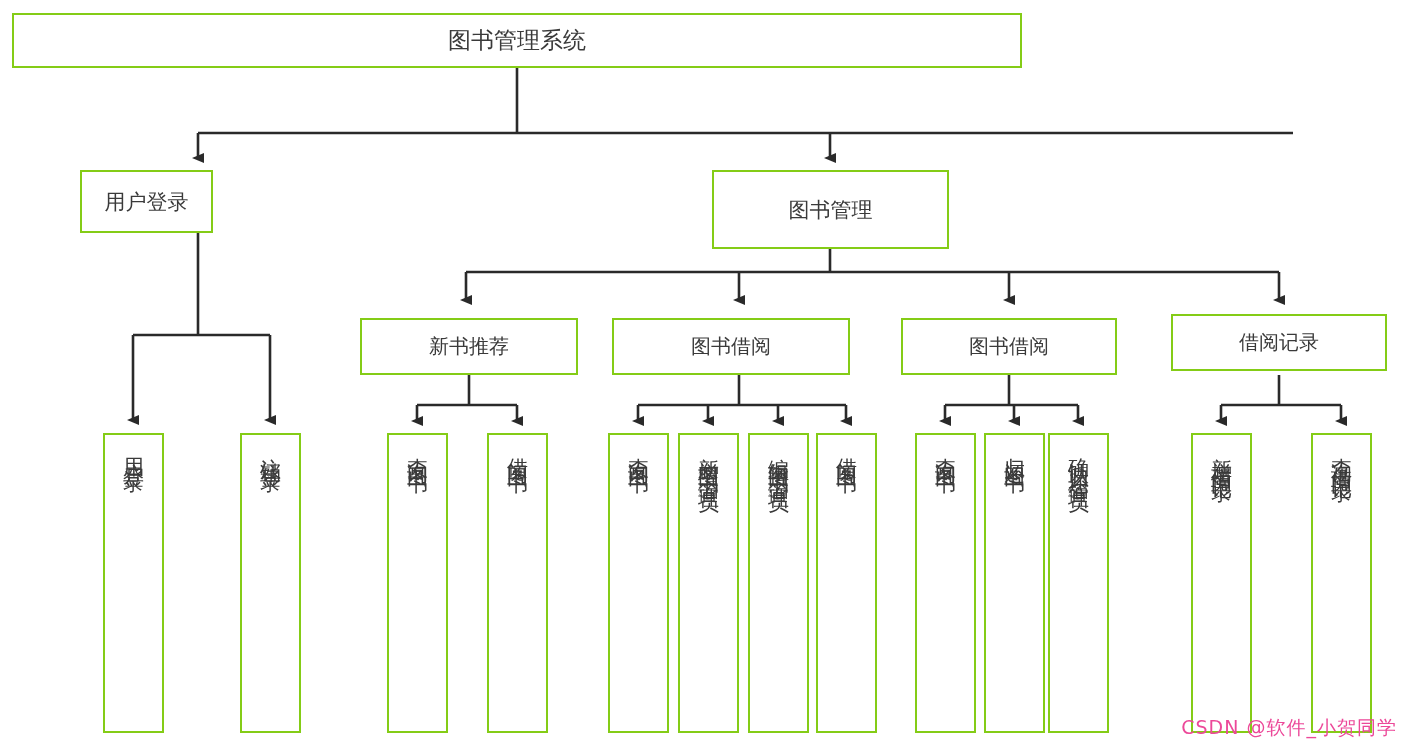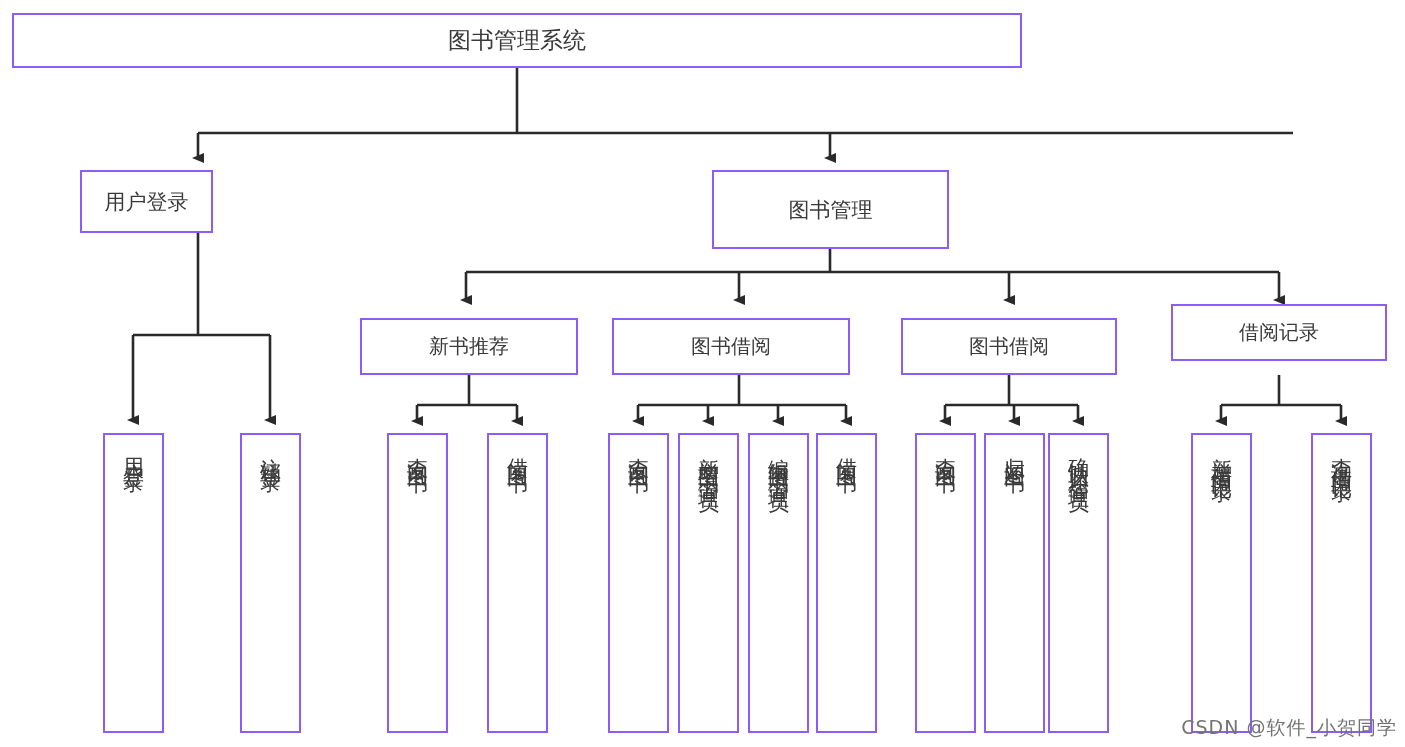--- a/index.html
+++ b/index.html
@@ -22,21 +22,21 @@
     position: absolute;
     left: 0;
     top: 0;
     width: 1405px;
     height: 747px;
     pointer-events: none;
   }
   .node {
     position: absolute;
     box-sizing: border-box;
-    border: 2px solid #8b5cf6;
+    border: 2px solid #84cc16;
     background: #ffffff;
     display: flex;
     align-items: center;
     justify-content: center;
     color: #3a3a3a;
   }
   .node.root {
     font-size: 23px;
   }
   .node.lvl2 {
@@ -64,21 +64,21 @@
   }
   .leaf-mid {
     align-items: center;
     padding-top: 0;
   }
   #watermark {
     position: absolute;
     right: 8px;
     bottom: 6px;
     font-size: 19px;
-    color: #737373;
+    color: #ec4899;
     letter-spacing: 1px;
     white-space: nowrap;
     user-select: none;
   }
 </style>
 </head>
 <body>
 
 <div id="canvas">
 
@@ -145,21 +145,21 @@
 
   <div class="node lvl3" style="left:360px; top:318px; width:218px; height:57px;">
     <span>新书推荐</span>
   </div>
   <div class="node lvl3" style="left:612px; top:318px; width:238px; height:57px;">
     <span>图书借阅</span>
   </div>
   <div class="node lvl3" style="left:901px; top:318px; width:216px; height:57px;">
     <span>图书借阅</span>
   </div>
-  <div class="node lvl3" style="left:1171px; top:304px; width:216px; height:57px;">
+  <div class="node lvl3" style="left:1171px; top:314px; width:216px; height:57px;">
     <span>借阅记录</span>
   </div>
 
   <div class="node leaf leaf-mid" style="left:103px; top:433px; width:61px; height:300px;">
     <span class="vtext">用户登录</span>
   </div>
   <div class="node leaf leaf-mid" style="left:240px; top:433px; width:61px; height:300px;">
     <span class="vtext">注销登录</span>
   </div>
 

